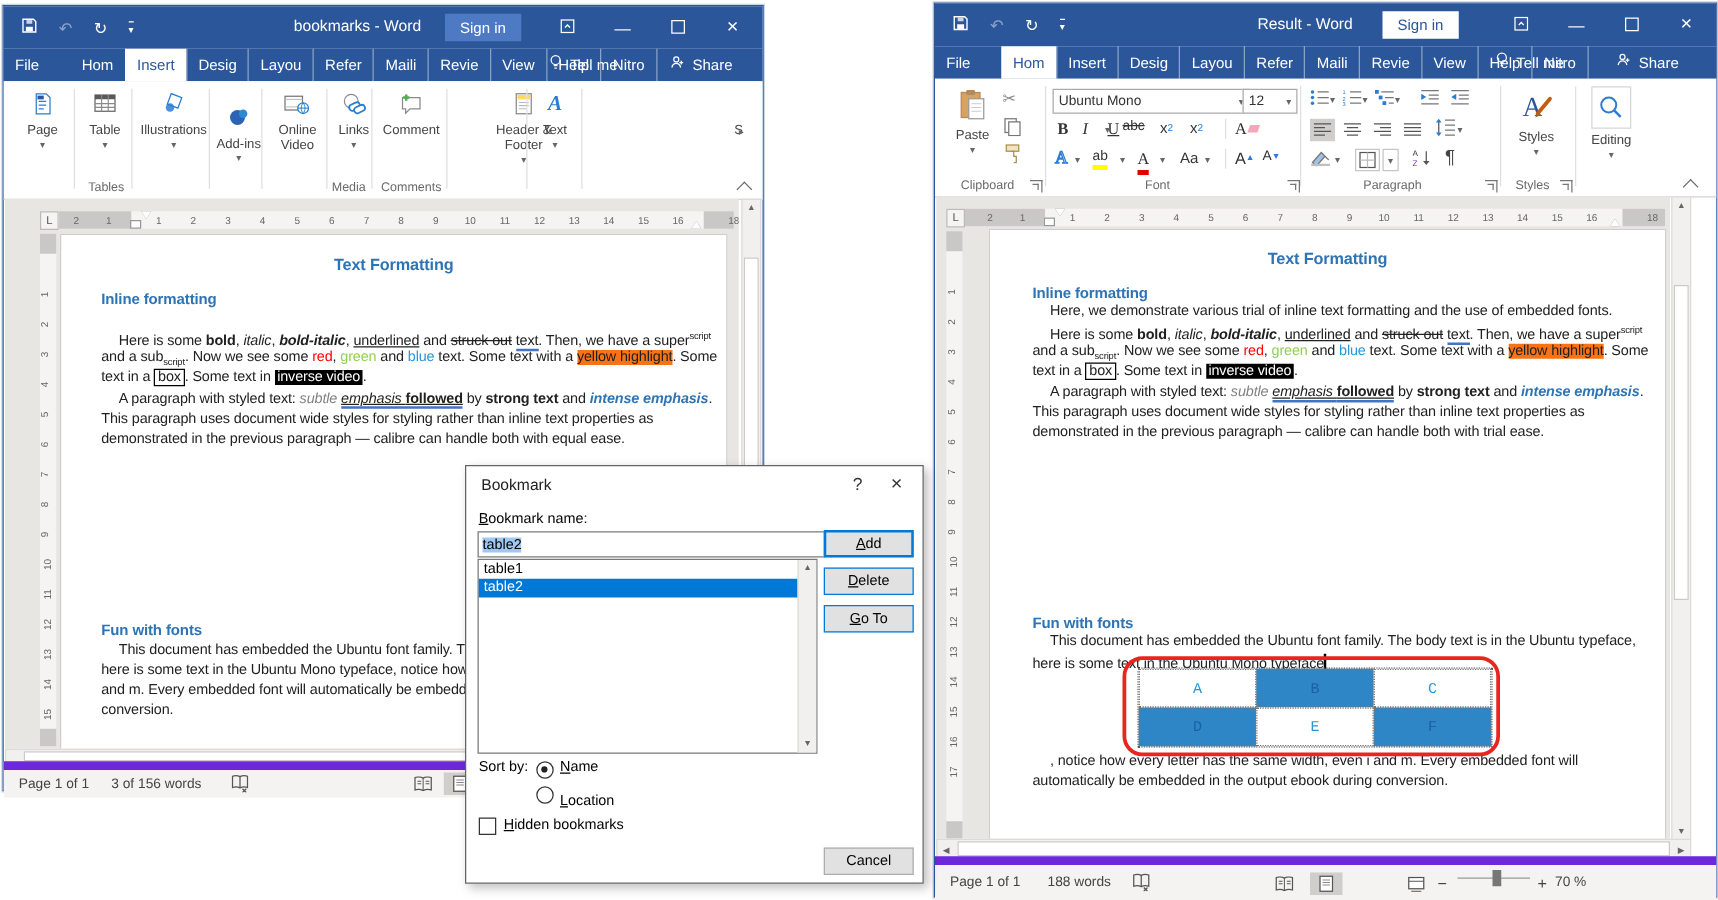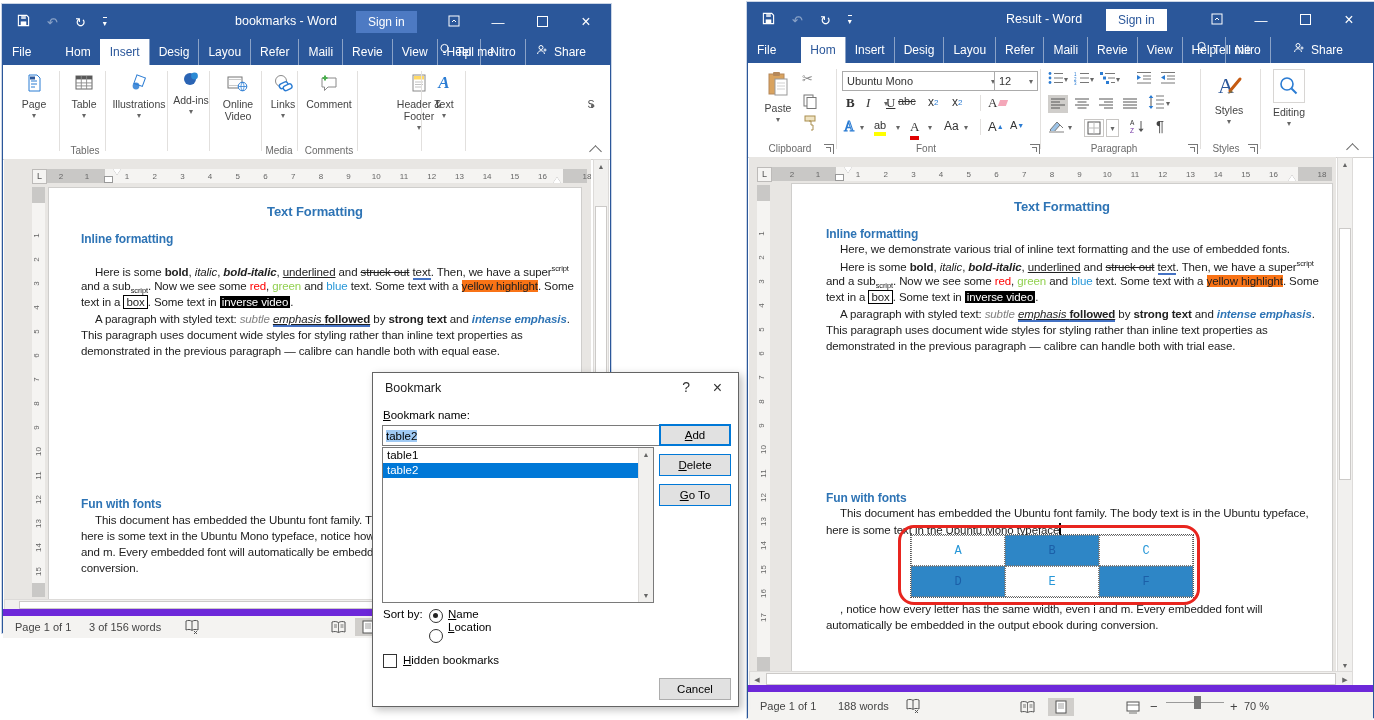--- a/index.html
+++ b/index.html
@@ -174,21 +174,21 @@
         <div class="rbtn" style="left: 106px; top: 6px; width: 60px;">
           <div class="ricon">
             <svg width="20" height="20" viewBox="0 0 20 20">
               <rect x="6" y="3" width="9" height="9" transform="rotate(20 10 8)" fill="#fff" stroke="#2b7cd3"></rect>
               <circle cx="7" cy="13" r="3.4" fill="#2b7cd3" opacity=".85"></circle>
             </svg>
           </div>
           <div style="white-space: normal;">Illustrations</div>
           <div class="drop">▾</div>
         </div>
-        <div class="rbtn" style="left: 168px; top: 2px; width: 40px;">
+        <div class="rbtn" style="left: 168px; top: 17px; width: 40px;">
           <div class="ricon">
             <svg width="20" height="20" viewBox="0 0 20 20">
               <circle cx="9" cy="10" r="6" fill="#2b64b4"></circle>
               <circle cx="13.5" cy="7" r="3.4" fill="#2b8ad4"></circle>
             </svg>
           </div>
           <div style="white-space: normal;">Add-ins</div>
           <div class="drop">▾</div>
         </div>
         <div class="rbtn" style="left: 210px; top: 6px; width: 50px;">
@@ -729,21 +729,21 @@
     <button class="dlg-btn" style="left:286px;top:81px">
         <span class="mnemonic">Delete</span>
       </button>
     <button class="dlg-btn" style="left:286px;top:111px">
         <span class="mnemonic">Go To</span>
       </button>
     <span style="position:absolute;left:10px;top:235px">Sort by:</span>
     <span class="radio on" style="left:56px;top:236px"></span>
     <span class="mnemonic" style="position:absolute;left:75px;top:235px">Name</span>
     <span class="radio" style="left:56px;top:256px"></span>
-    <span class="mnemonic" style="position:absolute;left:75px;top:248px">Location</span>
+    <span class="mnemonic" style="position:absolute;left:75px;top:262px">Location</span>
     <span class="checkbox" style="left:10px;top:281px"></span>
     <span class="mnemonic" style="position:absolute;left:30px;top:281px">Hidden bookmarks</span>
     <button class="dlg-btn gray" style="left:286px;top:305px">
         <span>Cancel</span>
       </button>
   </section>
 
   <div class="annot-rect" style="left:898px;top:525px;width:296px;height:74px;z-index:30"></div>
   <svg class="overlay-svg" style="z-index:40">
     <g>

